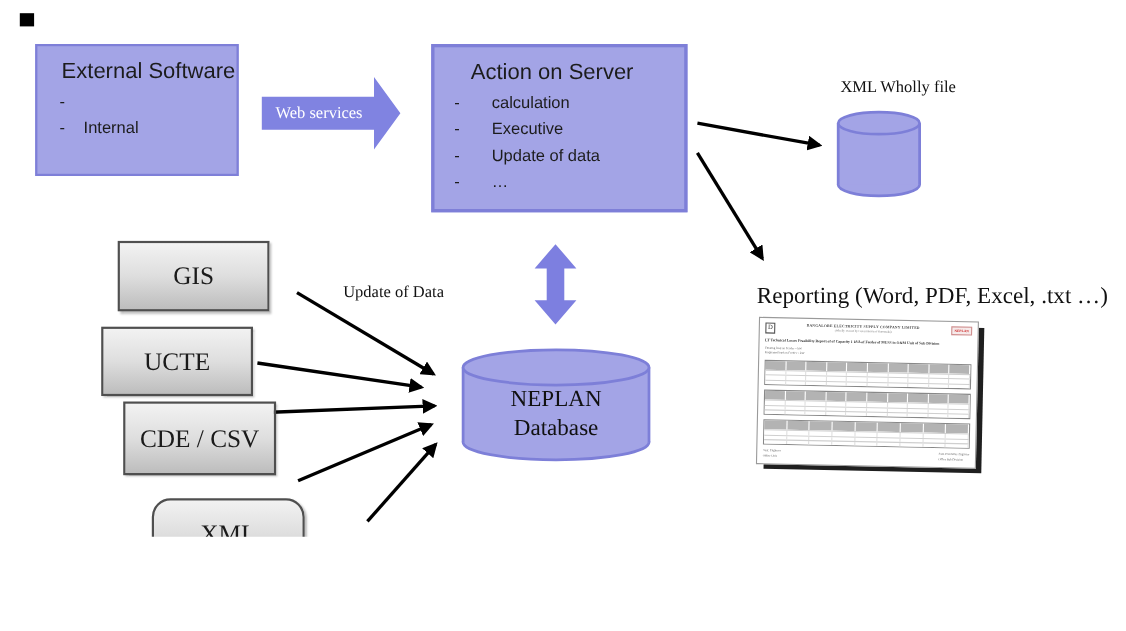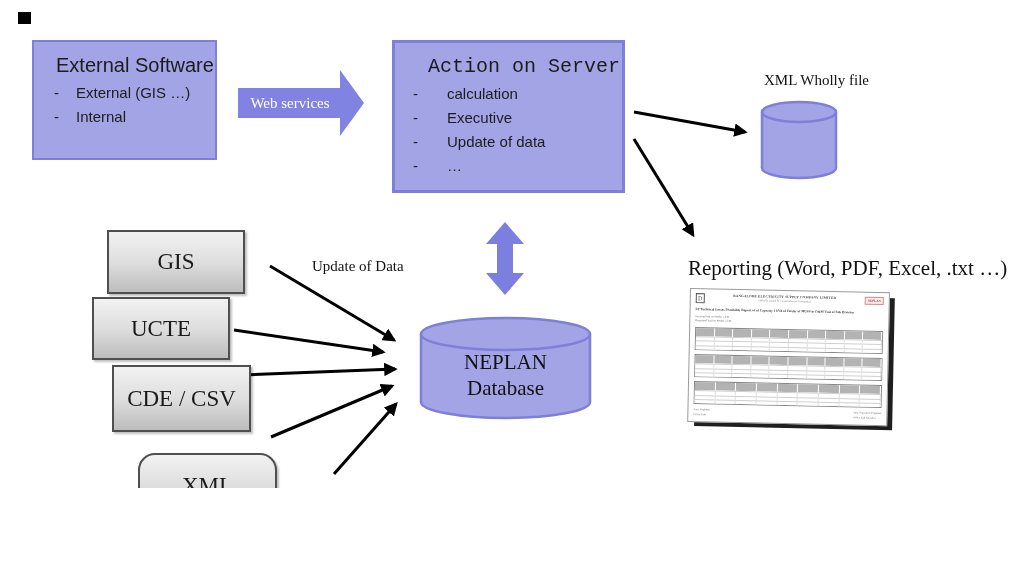--- a/index.html
+++ b/index.html
@@ -8,21 +8,21 @@
 
   
   .overlay{position:absolute;left:0;top:0;width:1024px;height:574px;}
 
   
   .pbox{position:absolute;background:#a3a4e6;border:2px solid #7e7fd8;box-sizing:border-box;color:#1c1c1c;}
   .pbox-external{left:32px;top:40px;width:185px;height:120px;}
   .pbox-action{left:392px;top:40px;width:233px;height:153px;border-width:3px;}
   .pbox-title{font-size:20px;margin:12px 0 4px 0;white-space:nowrap;}
   .pbox-external .pbox-title{margin-left:22px;}
-  .pbox-action .pbox-title{margin-left:33px;font-family:Liberation Mono, monospace;}
+  .pbox-action .pbox-title{margin-left:33px;}
   .pitem{font-size:15px;line-height:24px;white-space:nowrap;display:flex;}
   .pitem .dash{flex:0 0 auto;}
   .pbox-external .pitem .dash{margin-left:20px;width:22px;}
   .pbox-action .pitem .dash{margin-left:18px;width:34px;}
 
   
   .webservices-label{position:absolute;left:238px;top:88px;width:104px;height:30px;
     display:flex;align-items:center;justify-content:center;color:#ffffff;
     font-family:"Liberation Serif",serif;font-size:15px;white-space:nowrap;text-align:right;}
 
@@ -35,21 +35,21 @@
   
   .db-label{position:absolute;left:421px;top:349px;width:169px;text-align:center;
     font-family:"Liberation Serif",serif;font-size:21px;line-height:26px;color:#111;}
 
   
   .gbox{position:absolute;box-sizing:border-box;border:2px solid #4f4f4f;
     background:linear-gradient(180deg,#f2f2f2 0%,#dedede 50%,#bdbdbd 100%);
     display:flex;align-items:center;justify-content:center;
     font-family:"Liberation Serif",serif;font-size:23px;color:#1a1a1a;
     box-shadow:2px 2px 2px rgba(0,0,0,0.25);}
-  .gbox-gis{left:107px;top:230px;width:138px;height:64px;}
+  .gbox-gis{left:107px;top:219px;width:138px;height:64px;}
   .gbox-ucte{left:92px;top:297px;width:138px;height:63px;}
   .gbox-cde{left:88px;top:365px;width:139px;height:67px;margin-left:24px;}
   .gbox-xml{left:138px;top:453px;width:139px;height:66px;border-radius:17px;}
   .gbox-cim{left:263px;top:502px;width:139px;height:62px;}
 
   .corner-mark{position:absolute;left:18px;top:12px;width:13px;height:12px;background:#000;}
 
   
   .report{position:absolute;left:690px;top:288px;width:200px;height:134px;background:#ffffff;
     border:1px solid #9a9a9a;box-sizing:border-box;transform:rotate(1.2deg);transform-origin:top left;
@@ -110,21 +110,20 @@
       <ellipse cx="505.5" cy="334" rx="84.5" ry="16" fill="#a3a4e6" stroke="#7d7fd8" stroke-width="2.5"></ellipse>
     </g>
   </svg>
 
   <div class="corner-mark"></div>
 
   <div class="pbox pbox-external">
     <div class="pbox-title">External Software</div>
     <div class="pitem">
       <span class="dash">-</span>
-      <span>External (GIS …)</span>
     </div>
     <div class="pitem">
       <span class="dash">-</span>
       <span>Internal</span>
     </div>
   </div>
 
   <div class="webservices-label">Web services</div>
 
   <div class="pbox pbox-action">

